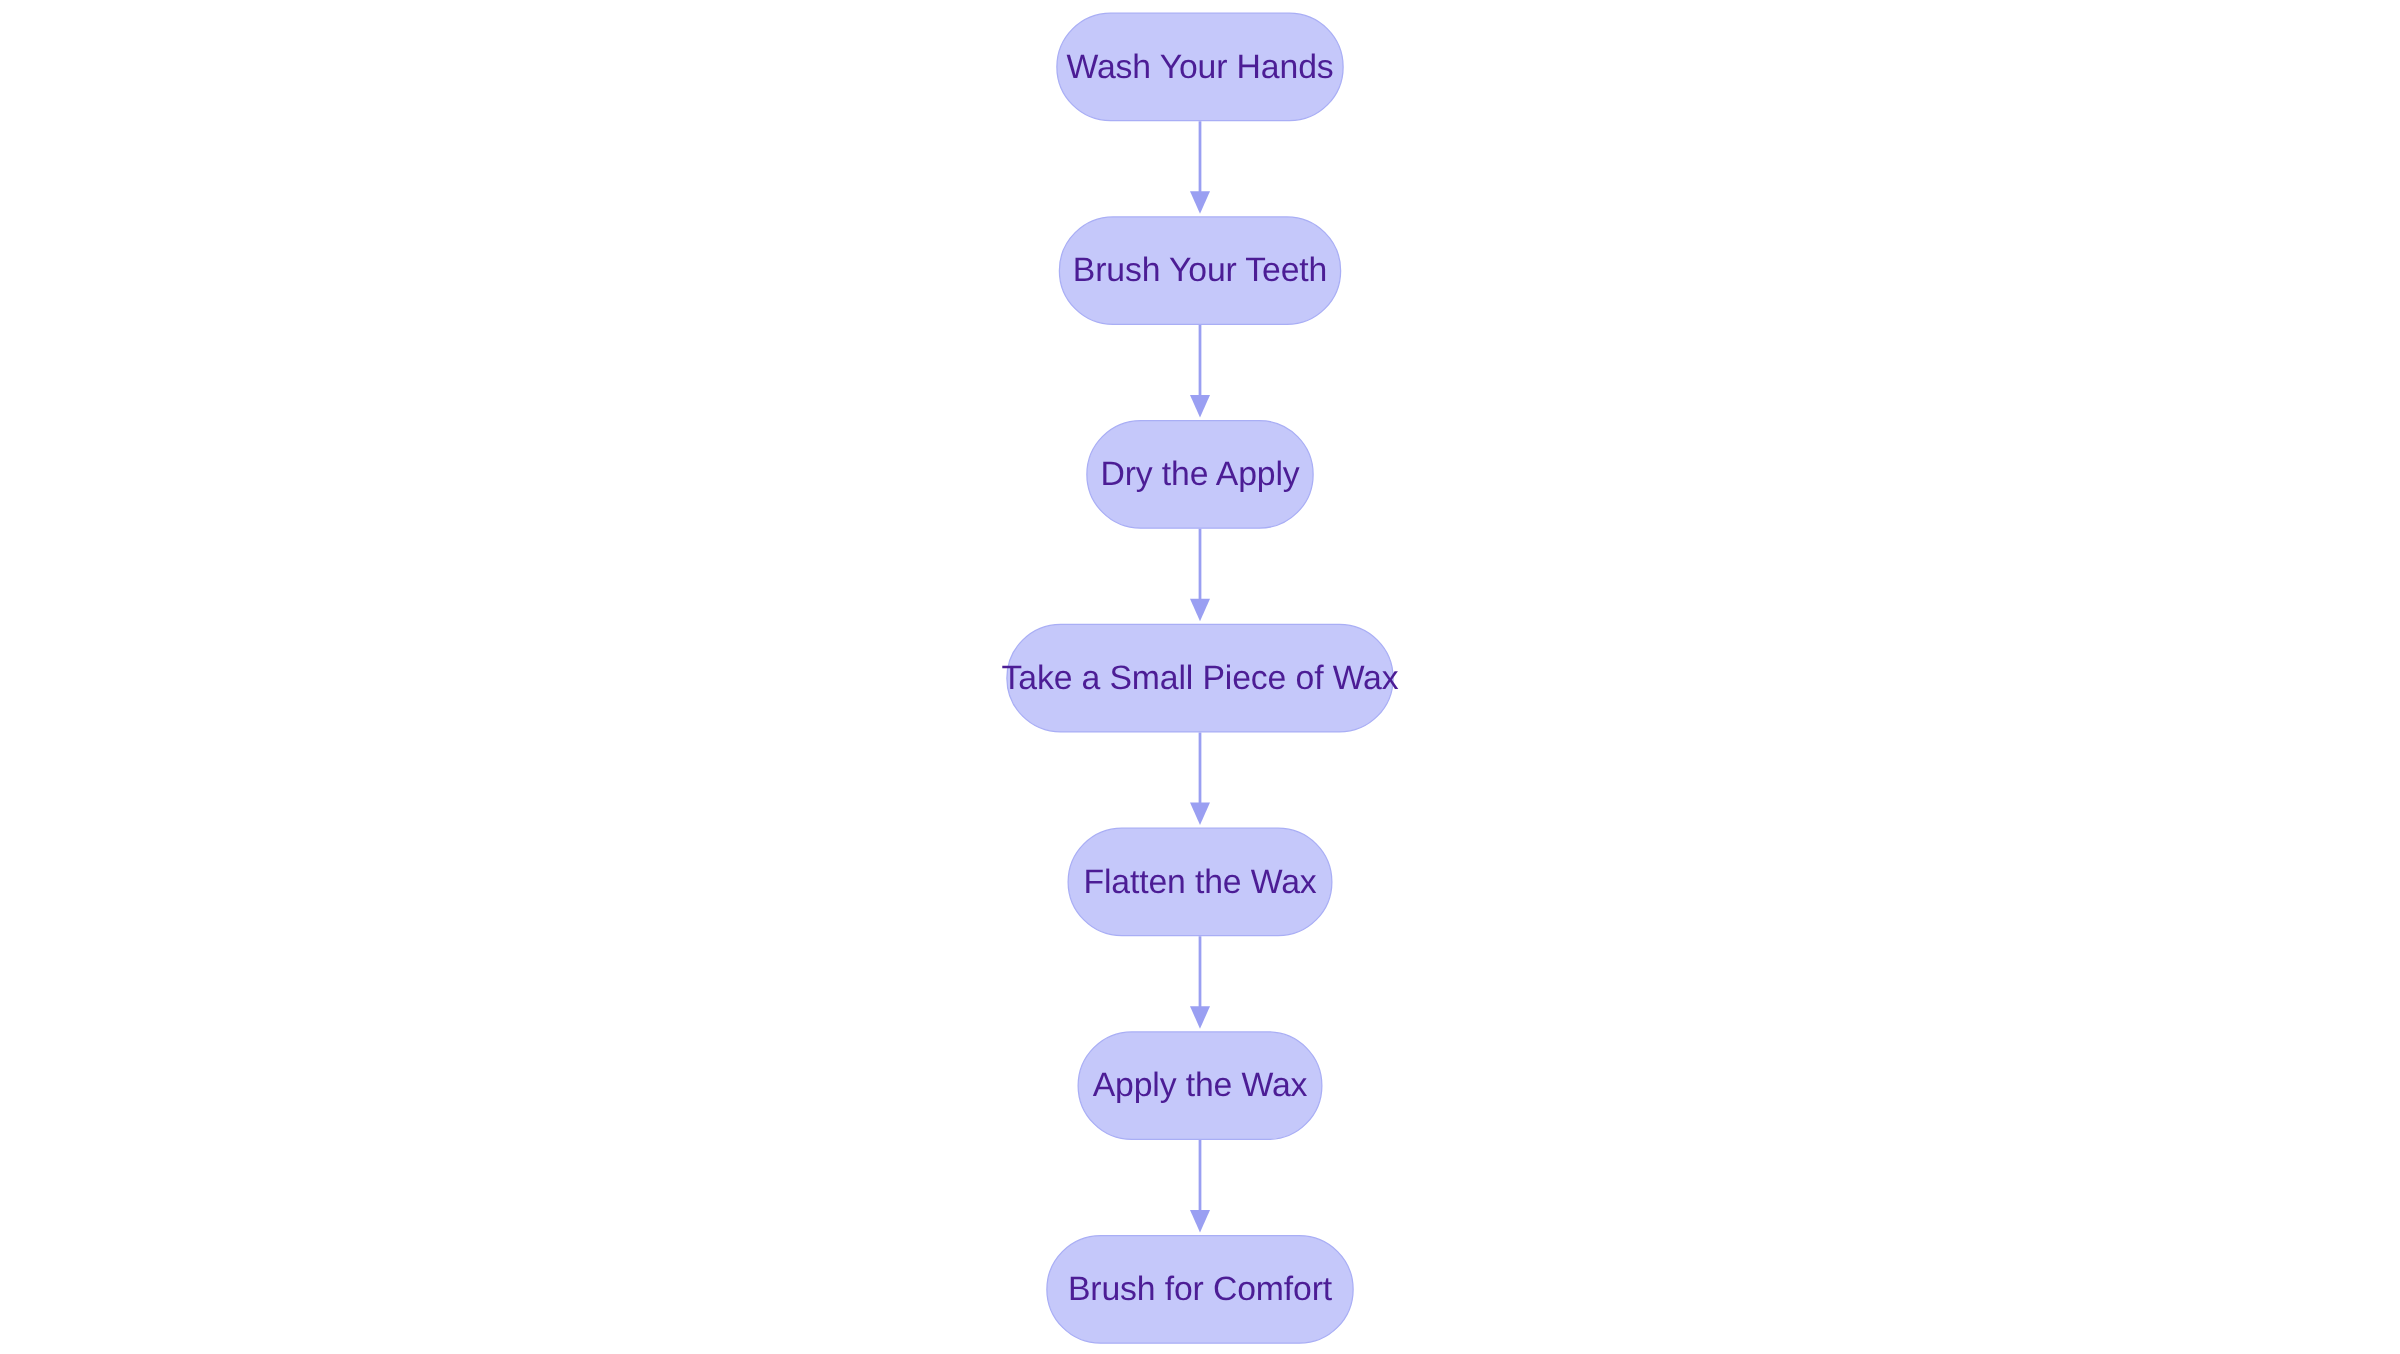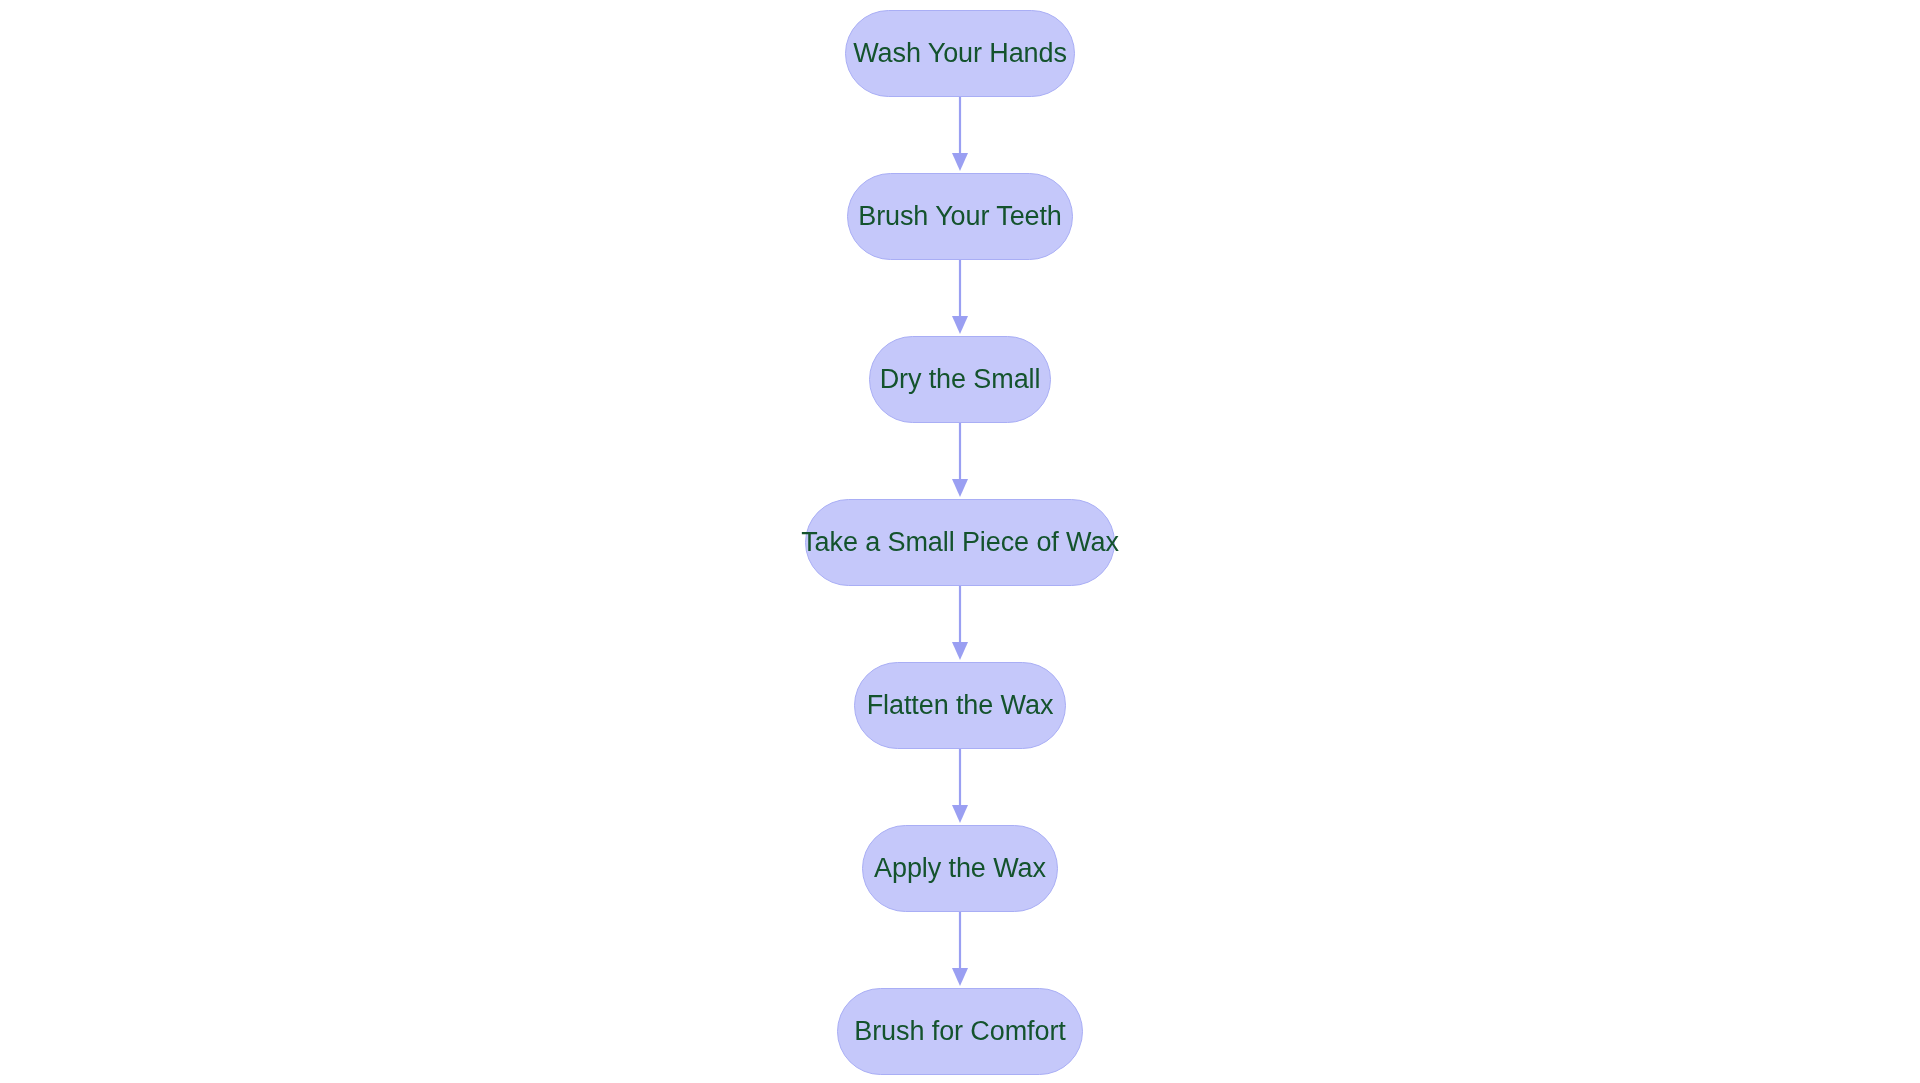--- a/index.html
+++ b/index.html
@@ -42,21 +42,21 @@
     align-items: center;
     justify-content: center;
     padding: 0 34px;
     white-space: nowrap;
   }
 
   .node-label {
     font-family: "Liberation Sans", sans-serif;
     font-size: 27px;
     font-weight: 400;
-    color: #14532d;
+    color: #4c1d95;
     letter-spacing: -0.1px;
     line-height: 1;
     user-select: none;
   }
 
   .connector {
     position: relative;
     width: 30px;
     height: 76px;
     display: flex;
@@ -99,21 +99,21 @@
     </div>
 
     <div class="connector">
       <svg width="24" height="76" viewBox="0 0 24 76">
         <line x1="12" y1="0" x2="12" y2="58" stroke="#9a9ff2" stroke-width="2.2"></line>
         <polygon points="12,74 4,56 20,56" fill="#9a9ff2"></polygon>
       </svg>
     </div>
 
     <div class="node w-dry">
-      <span class="node-label">Dry the Small</span>
+      <span class="node-label">Dry the Apply</span>
     </div>
 
     <div class="connector">
       <svg width="24" height="76" viewBox="0 0 24 76">
         <line x1="12" y1="0" x2="12" y2="58" stroke="#9a9ff2" stroke-width="2.2"></line>
         <polygon points="12,74 4,56 20,56" fill="#9a9ff2"></polygon>
       </svg>
     </div>
 
     <div class="node w-take">

